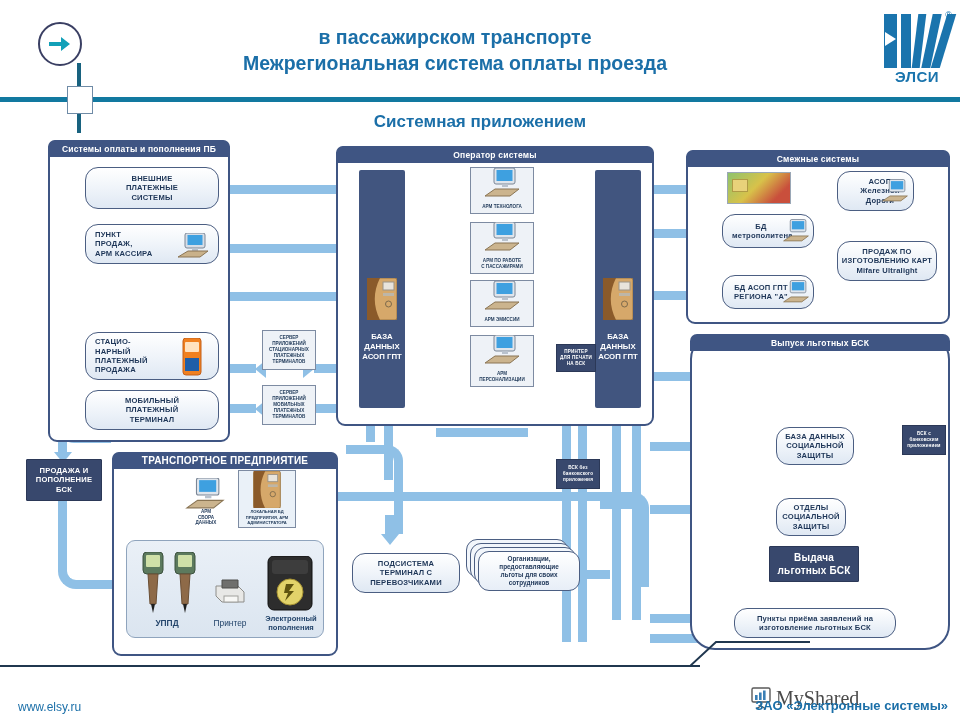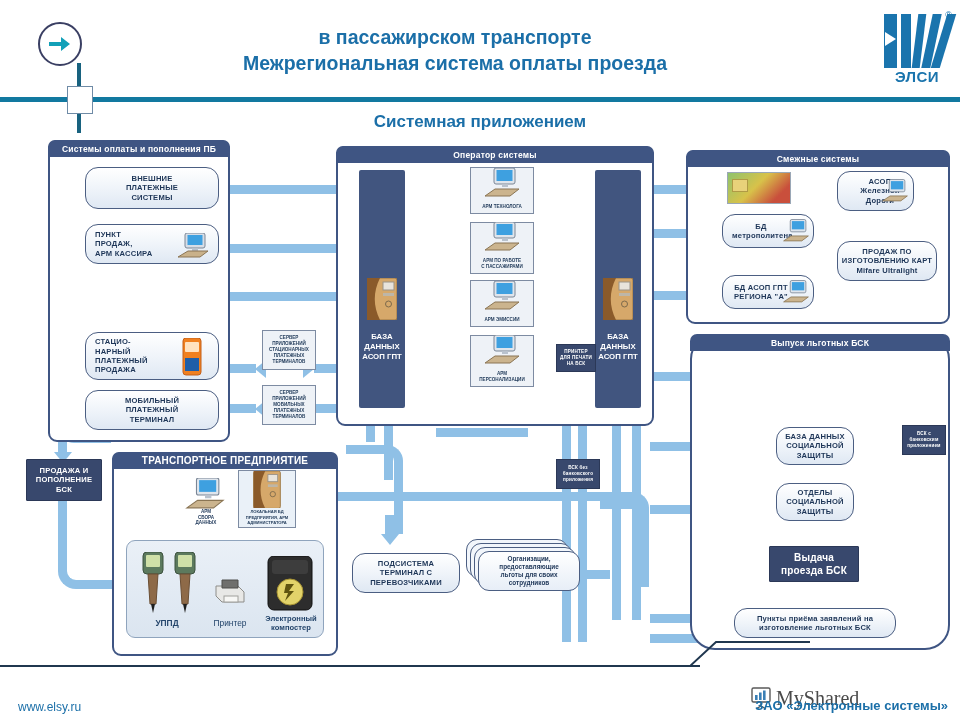--- a/index.html
+++ b/index.html
@@ -465,29 +465,29 @@
     <div class="ghead">Выпуск льготных БСК</div>
   </div>
 
 
   <div class="node center" style="left:776px;top:427px;width:78px;height:38px;">
     <div class="txt" style="white-space:pre-line;">БАЗА ДАННЫХ
 СОЦИАЛЬНОЙ
 ЗАЩИТЫ</div>
   </div>
 
-  <div class="node center" style="left:776px;top:483px;width:78px;height:38px;">
+  <div class="node center" style="left:776px;top:498px;width:70px;height:38px;">
     <div class="txt" style="white-space:pre-line;">ОТДЕЛЫ
 СОЦИАЛЬНОЙ
 ЗАЩИТЫ</div>
   </div>
 
   <div class="dark big" style="left:769px;top:546px;width:90px;height:36px;border-radius:1px;">
     <div class="txt" style="white-space:pre-line;">Выдача
-проезда БСК</div>
+льготных БСК</div>
   </div>
 
   <div class="node center" style="left:734px;top:608px;width:162px;height:30px;">
     <div class="txt" style="white-space:pre-line;">Пункты приёма заявлений на
 изготовление льготных БСК</div>
   </div>
 
   <div class="dark tiny" style="left:902px;top:425px;width:44px;height:30px;">
     <div class="txt" style="white-space:pre-line;">БСК с
 банковским
@@ -565,21 +565,21 @@
       <rect x="2" y="0" width="44" height="54" rx="6" fill="#2d2d2d" stroke="#111"></rect>
       <rect x="6" y="4" width="36" height="14" rx="3" fill="#3d3d3d"></rect>
       <circle cx="24" cy="36" r="13" fill="#e2d36a" stroke="#a59132"></circle>
       <path d="M20 28 l8 0 -5 7 h5 l-9 10 3 -8 h-4 z" fill="#5f5410"></path>
     </svg>
   </div>
 
   <div class="devcap" style="left:132px;top:618px;width:70px;">УППД</div>
   <div class="devcap" style="left:200px;top:618px;width:60px;font-weight:normal;">Принтер</div>
   <div class="devcap" style="left:258px;top:614px;width:66px;white-space:pre-line;font-size:7.6px;line-height:9px;">Электронный
-компостер</div>
+пополнения</div>
 
   <div class="node center" style="left:352px;top:553px;width:108px;height:40px;">
     <div class="txt" style="white-space:pre-line;">ПОДСИСТЕМА
 ТЕРМИНАЛ С
 ПЕРЕВОЗЧИКАМИ</div>
   </div>
 
   <div class="stack" style="left:466px;top:539px;width:112px;height:52px;">
     <div class="sh" style="left:0;top:0;width:100px;height:36px;"></div>
     <div class="sh" style="left:4px;top:4px;width:100px;height:36px;"></div>

